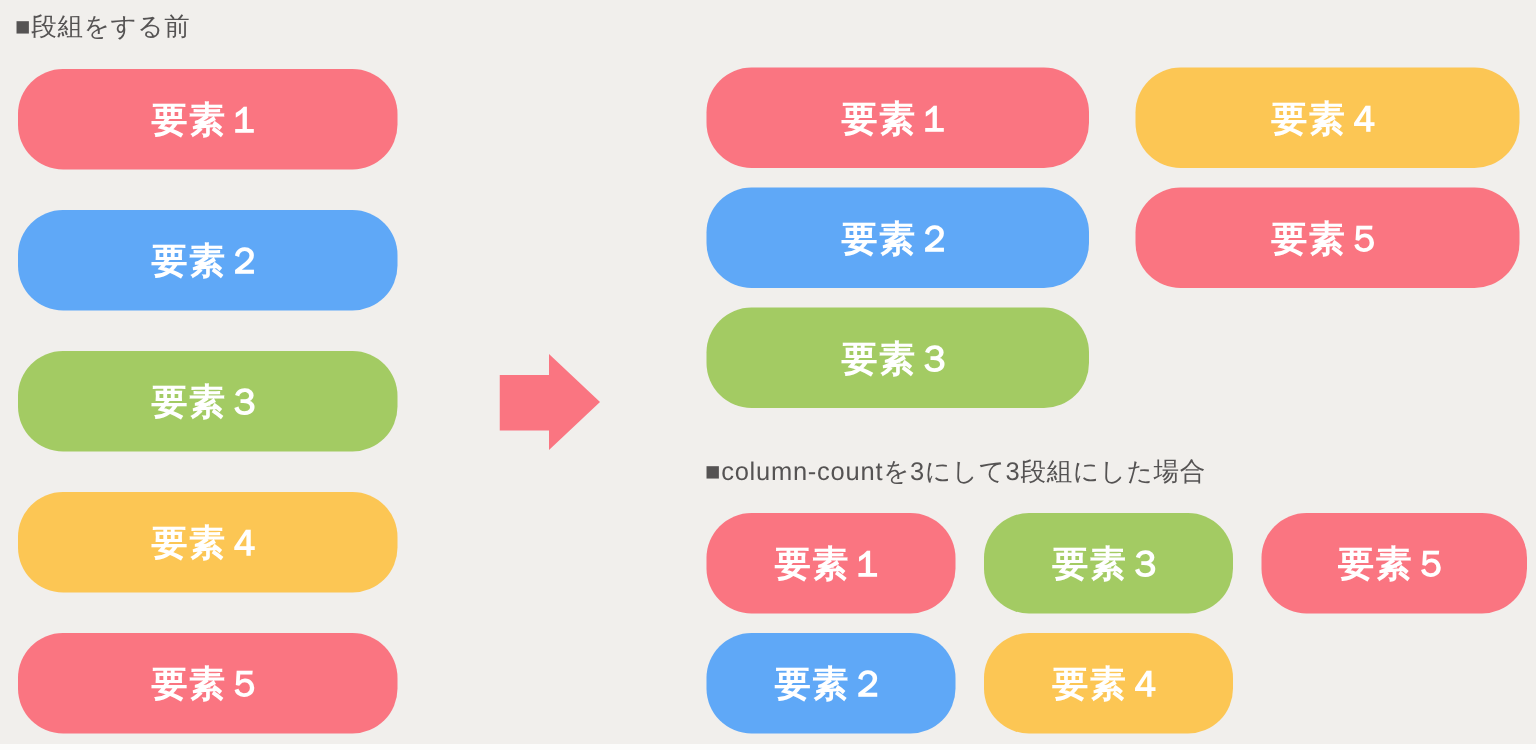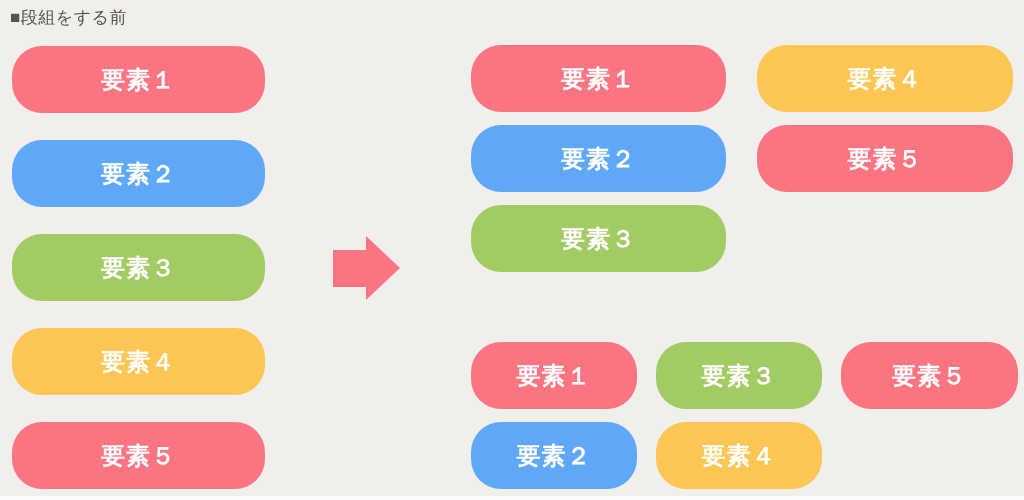--- a/index.html
+++ b/index.html
@@ -89,20 +89,21 @@
       <div class="box" style="background-color: rgb(250, 117, 129);">要素１</div>
       <div class="box" style="background-color: rgb(95, 168, 247);">要素２</div>
       <div class="box" style="background-color: rgb(163, 203, 99);">要素３</div>
     </div>
     <div class="col col-2b">
       <div class="box" style="background-color: rgb(252, 198, 84);">要素４</div>
       <div class="box" style="background-color: rgb(250, 117, 129);">要素５</div>
     </div>
   </div>
 
+  <div class="heading threecol-heading">■column-countを3にして3段組にした場合</div>
 
   <div class="grid threecol-grid">
     <div class="col col-3a">
       <div class="box" style="background-color: rgb(250, 117, 129);">要素１</div>
       <div class="box" style="background-color: rgb(95, 168, 247);">要素２</div>
     </div>
     <div class="col col-3b">
       <div class="box" style="background-color: rgb(163, 203, 99);">要素３</div>
       <div class="box" style="background-color: rgb(252, 198, 84);">要素４</div>
     </div>

